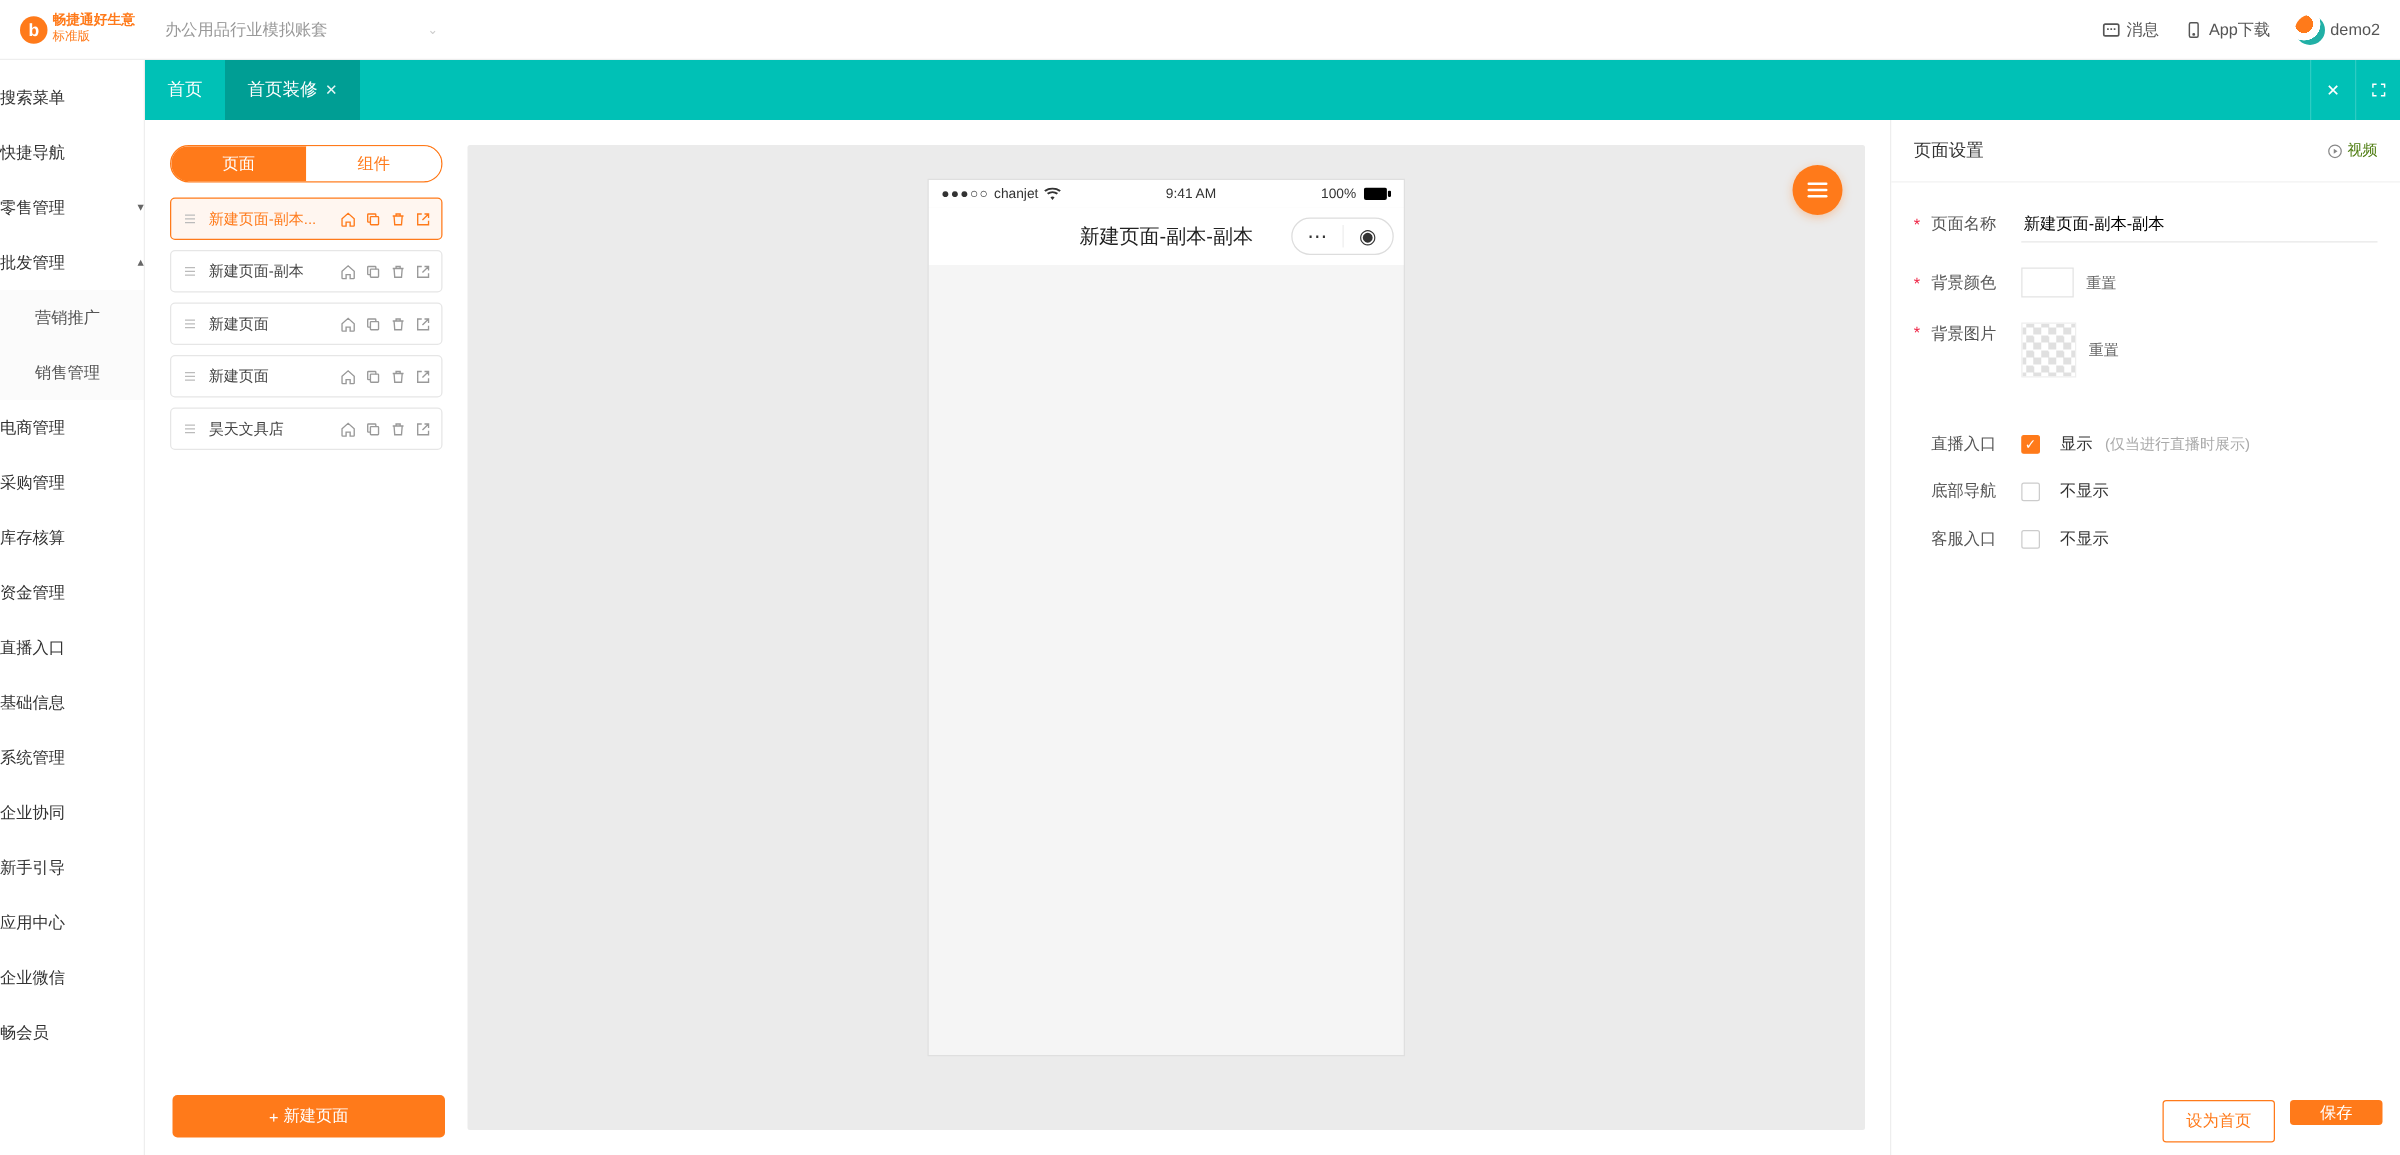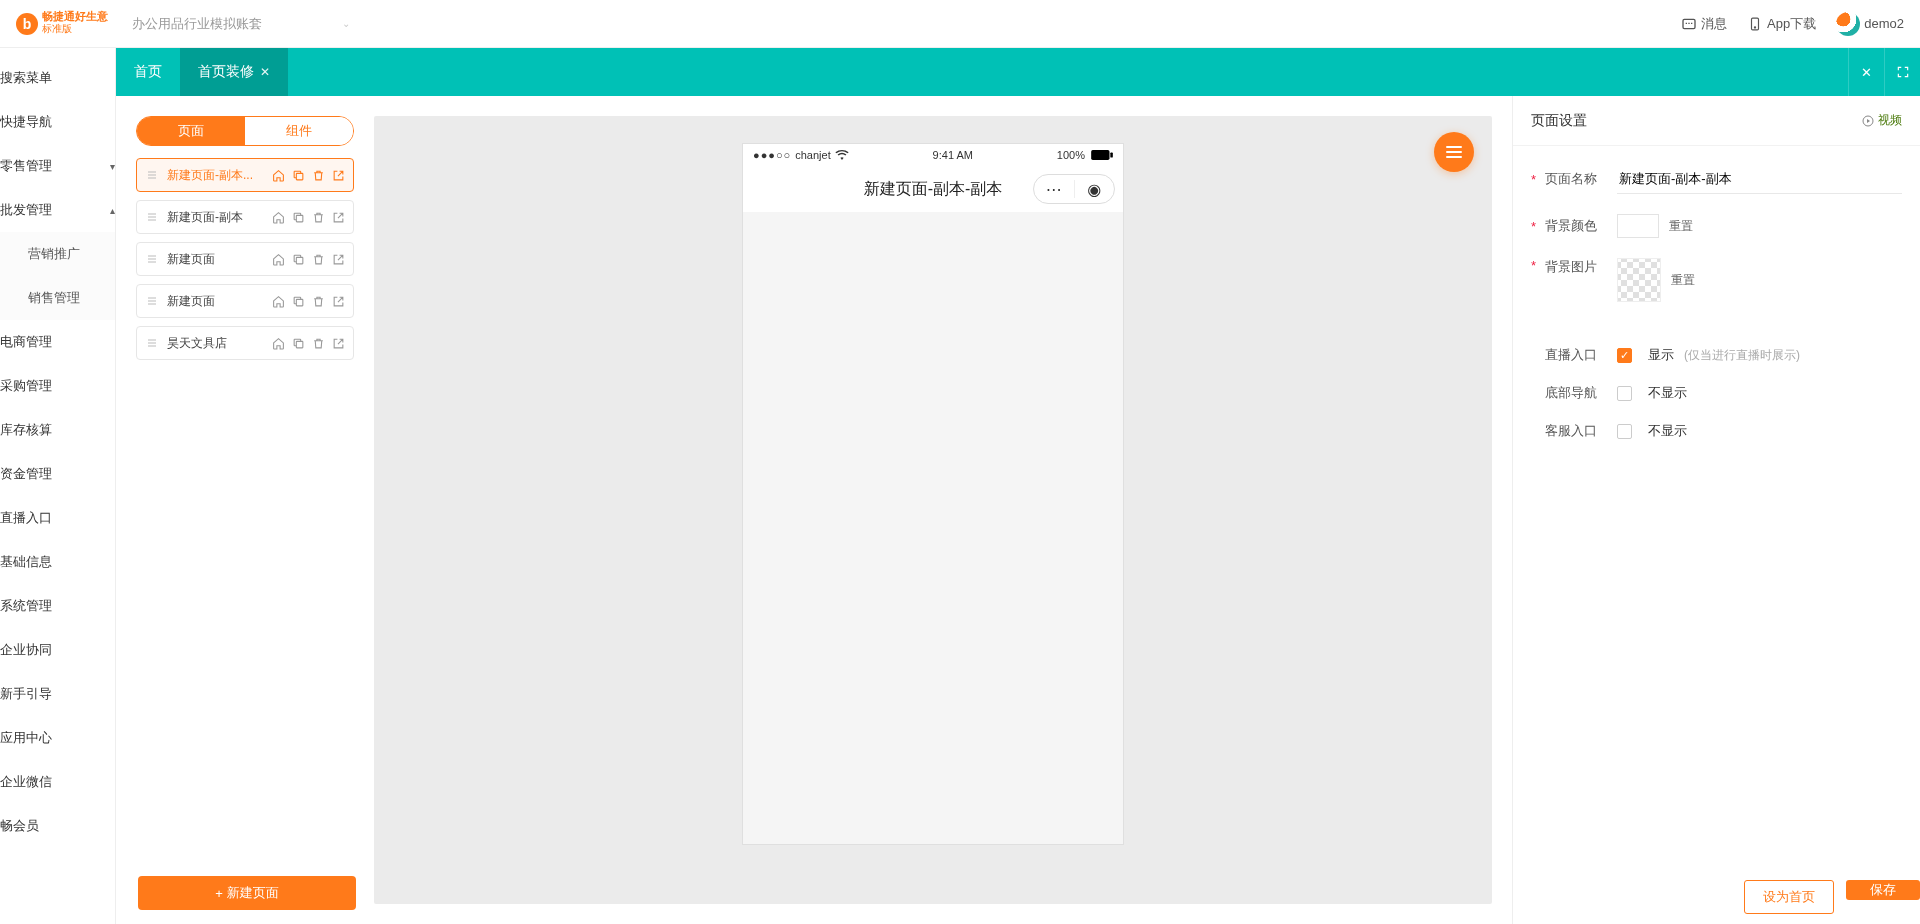--- a/index.html
+++ b/index.html
@@ -87,21 +87,21 @@
   .swatch { width: 42px; height: 24px; border: 1px solid #e3e3e3; background: #fff; cursor: pointer; }
   .checker { width: 44px; height: 44px; border: 1px solid #eee; background: repeating-conic-gradient(#e0e0e0 0% 25%, #fff 0% 50%) 50% / 12px 12px; cursor: pointer; }
   .reset { color: #666; cursor: pointer; font-size: 12px; }
   .chk { width: 15px; height: 15px; border: 1px solid #ccc; border-radius: 2px; display: inline-flex; align-items: center; justify-content: center; font-size: 11px; margin-right: 6px; cursor: pointer; }
   .chk.checked { background: #ff7a1a; border-color: #ff7a1a; color: #fff; }
   .hint { color: #aaa; font-size: 12px; }
 
   
   .newpage-bar { position: absolute; left: 138px; bottom: 14px; }
   .newpage-btn { width: 218px; height: 34px; background: #ff7a1a; color: #fff; border: none; border-radius: 4px; font-size: 13px; cursor: pointer; display: flex; align-items: center; justify-content: center; gap: 4px; }
-  .footer-actions { position: absolute; right: 0; bottom: 10px; display: flex; gap: 12px; justify-content: flex-end; }
+  .footer-actions { position: absolute; right: 14px; bottom: 10px; display: flex; gap: 12px; justify-content: flex-end; }
   .btn-outline { height: 34px; padding: 0 18px; background: #fff; border: 1px solid #ff7a1a; color: #ff7a1a; border-radius: 3px; font-size: 13px; cursor: pointer; }
   .btn-primary { height: 20px; padding: 0 24px; background: #ff7a1a; color: #fff; border: none; border-radius: 3px; font-size: 13px; cursor: pointer; }
 
   svg { display: block; }
 </style>
 </head>
 <body>
 
 <div class="app">
 

